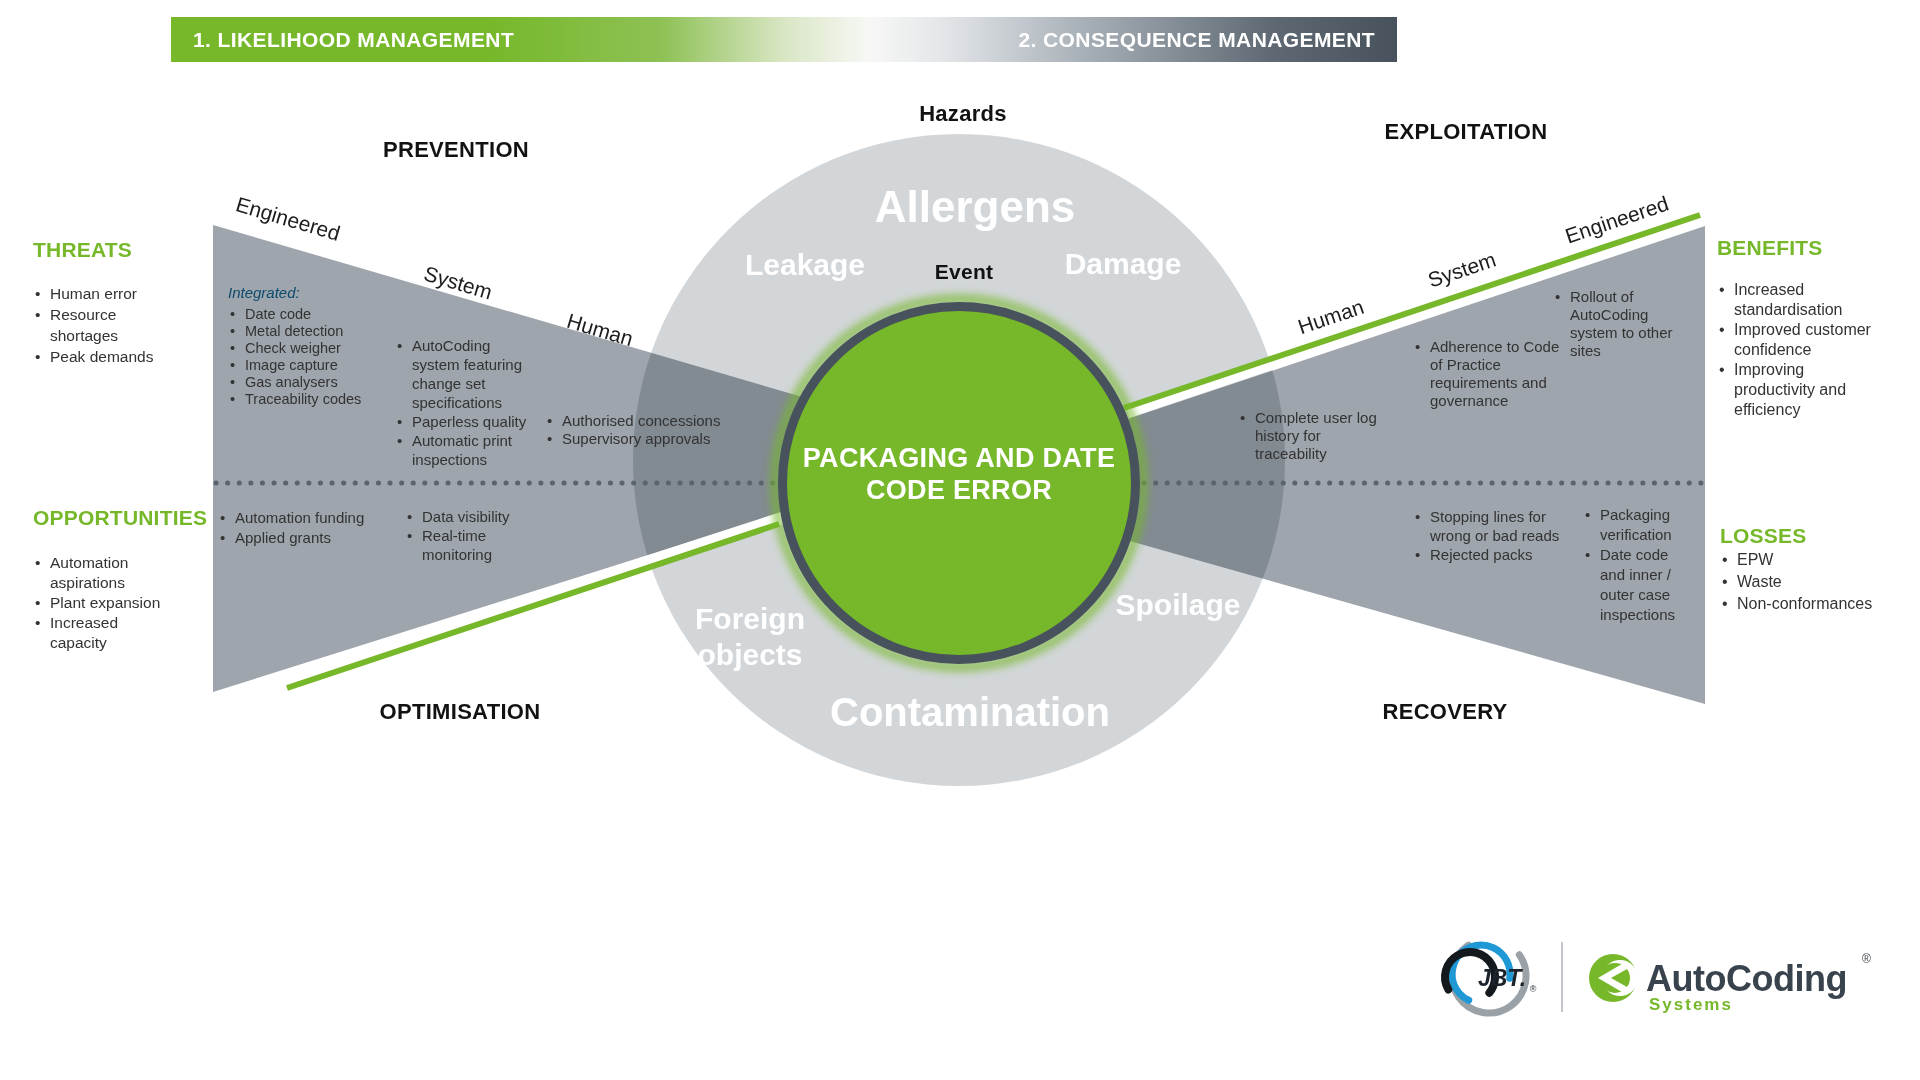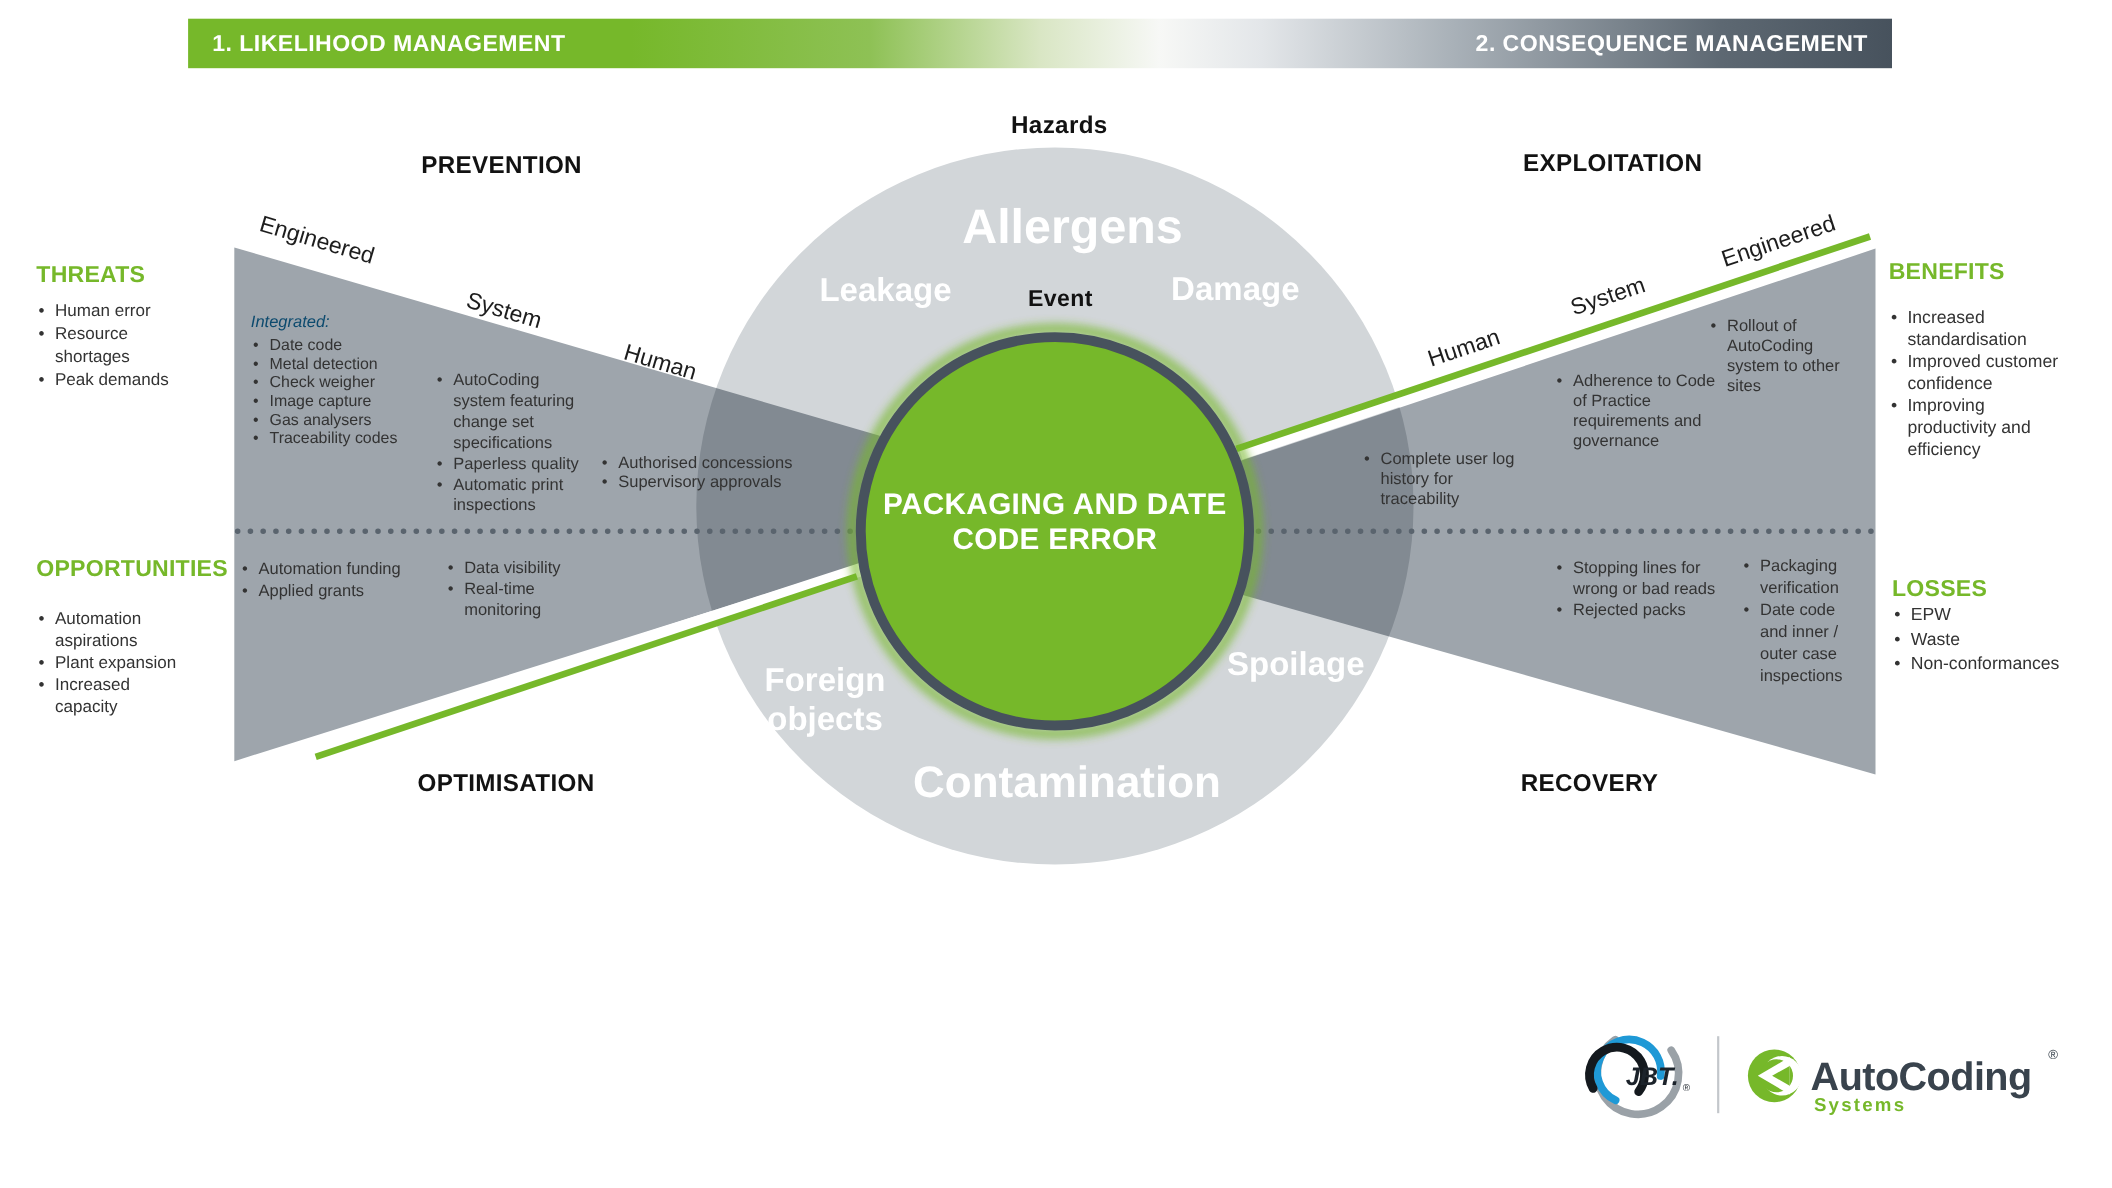--- a/index.html
+++ b/index.html
@@ -1,19 +1,19 @@
 <!DOCTYPE html>
 <html><head>
 <meta charset="utf-8">
 <style>
   html,body{margin:0;padding:0;background:#fff;}
   .stage{position:relative;width:1920px;height:1080px;background:#fff;overflow:hidden;
          font-family:"Liberation Sans", sans-serif;}
   svg{position:absolute;left:0;top:0;isolation:isolate;}
-  .banner{position:absolute;left:171px;top:17px;width:1549px;height:45px;
+  .banner{position:absolute;left:171px;top:17px;width:1226px;height:45px;
     background:linear-gradient(90deg,#76b82a 0%,#76b82a 26%,#8ec155 40%,#d9e6c4 50%,#f7f8f6 57%,#e3e6e9 63%,#aab2b9 74%,#5d6872 90%,#47525d 100%);}
   .banner-text{position:absolute;top:0;height:45px;line-height:45px;color:#fff;font-weight:bold;
     font-size:21px;letter-spacing:.4px;white-space:nowrap;}
   .h-black{position:absolute;transform:translate(-50%,-50%);font-weight:bold;font-size:22px;color:#121212;
     white-space:nowrap;letter-spacing:.3px;}
   .h-green{position:absolute;font-weight:bold;font-size:21px;color:#76b82a;white-space:nowrap;letter-spacing:.2px;}
   .rot{position:absolute;font-size:21px;color:#1d1d1d;white-space:nowrap;}
   .cw{position:absolute;transform:translate(-50%,-50%);color:#fff;font-weight:bold;text-align:center;white-space:nowrap;}
   .cw-wrap{position:absolute;transform:translate(-50%,-50%);color:#fff;font-weight:bold;text-align:center;margin-top:16px;}
   .list{position:absolute;color:#333;}
@@ -73,21 +73,21 @@
       <text x="1649" y="1010" font-family="Liberation Sans, sans-serif" font-size="17" font-weight="bold" letter-spacing="2" fill="#76b82a">Systems</text>
     </g>
   </svg>
 
   <div class="banner">
     <span class="banner-text" style="left:22px;">1. LIKELIHOOD MANAGEMENT</span>
     <span class="banner-text" style="right:22px;">2. CONSEQUENCE MANAGEMENT</span>
   </div>
 
   <div class="h-black" style="left:456px;top:150px;">PREVENTION</div>
-  <div class="h-black" style="left:1466px;top:148px;">EXPLOITATION</div>
+  <div class="h-black" style="left:1466px;top:132px;">EXPLOITATION</div>
   <div class="h-black" style="left:460px;top:712px;">OPTIMISATION</div>
   <div class="h-black" style="left:1445px;top:712px;">RECOVERY</div>
   <div class="h-black" style="left:963px;top:114px;">Hazards</div>
   <div class="h-black" style="left:964px;top:272px;font-size:21px;">Event</div>
 
   <div class="rot" style="left:288px;top:219px;transform:translate(-50%,-50%) rotate(16.5deg);">Engineered</div>
   <div class="rot" style="left:458px;top:283px;transform:translate(-50%,-50%) rotate(16.5deg);">System</div>
   <div class="rot" style="left:600px;top:330px;transform:translate(-50%,-50%) rotate(16.5deg);">Human</div>
   <div class="rot" style="left:1331px;top:317px;transform:translate(-50%,-50%) rotate(-18.5deg);">Human</div>
   <div class="rot" style="left:1462px;top:270px;transform:translate(-50%,-50%) rotate(-18.5deg);">System</div>
@@ -99,21 +99,21 @@
   <div class="cw-wrap" style="left:750px;top:621px;font-size:30px;width:140px;line-height:36px;">Foreign objects</div>
   <div class="cw" style="left:1178px;top:605px;font-size:30px;">Spoilage</div>
   <div class="cw" style="left:970px;top:712px;font-size:40px;">Contamination</div>
 
   <div class="event-title">
     <div>PACKAGING AND DATE</div>
     <div>CODE ERROR</div>
   </div>
 
   <div class="h-green" style="left:33px;top:238px;">THREATS</div>
-  <div class="list" style="left:33px;top:272px;width:126px;font-size:15.5px;line-height:21px;">
+  <div class="list" style="left:33px;top:283px;width:126px;font-size:15.5px;line-height:21px;">
     <div class="li">Human error</div>
     <div class="li">Resource shortages</div>
     <div class="li">Peak demands</div>
   </div>
 
   <div class="italic-head" style="left:228px;top:284px;">Integrated:</div>
   <div class="list" style="left:228px;top:306px;width:142px;font-size:14.5px;line-height:17px;">
     <div class="li">Date code</div>
     <div class="li">Metal detection</div>
     <div class="li">Check weigher</div>

